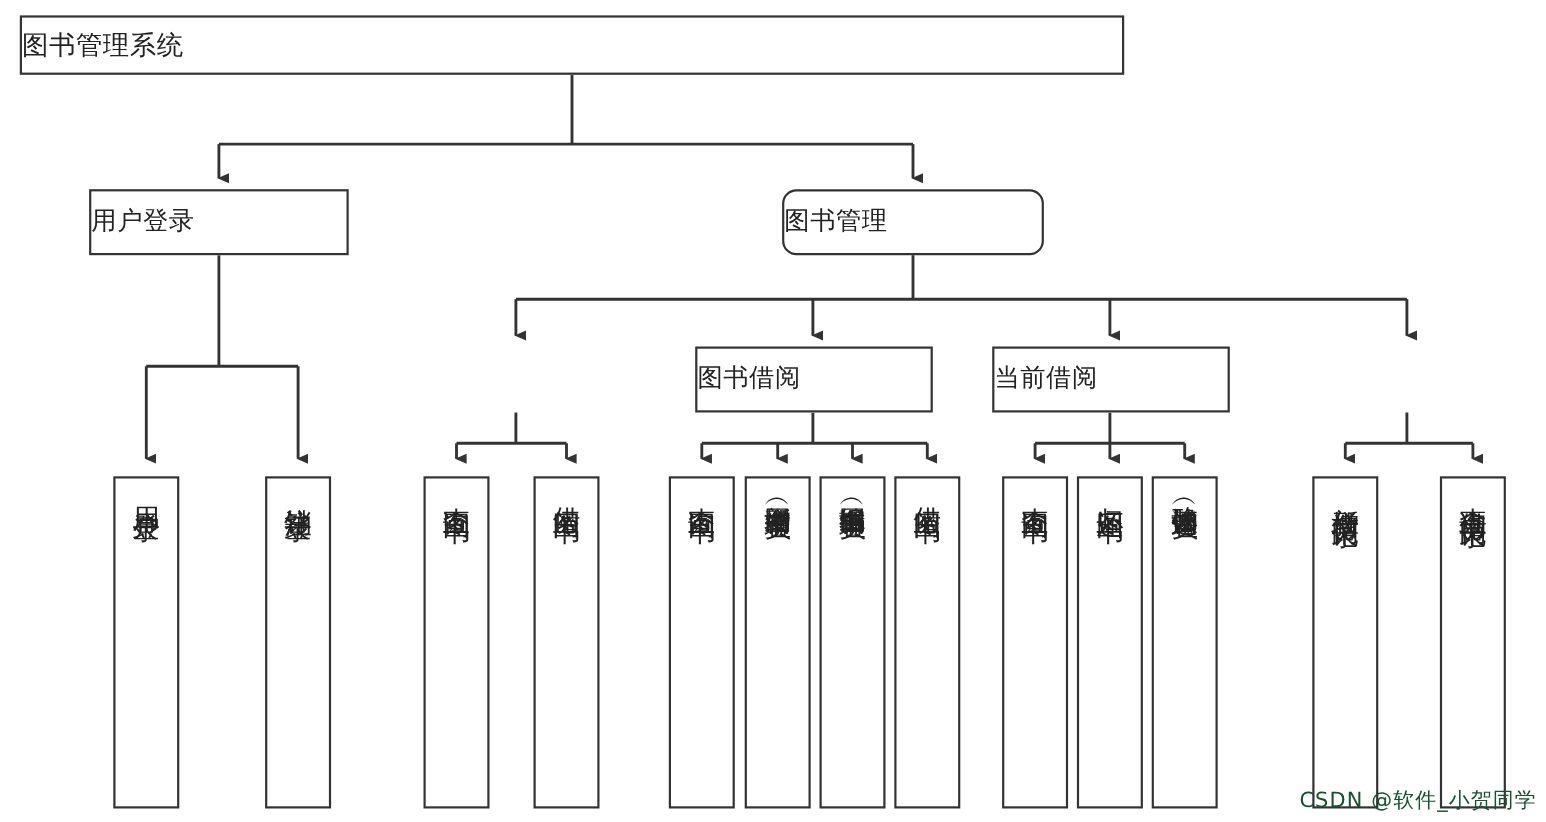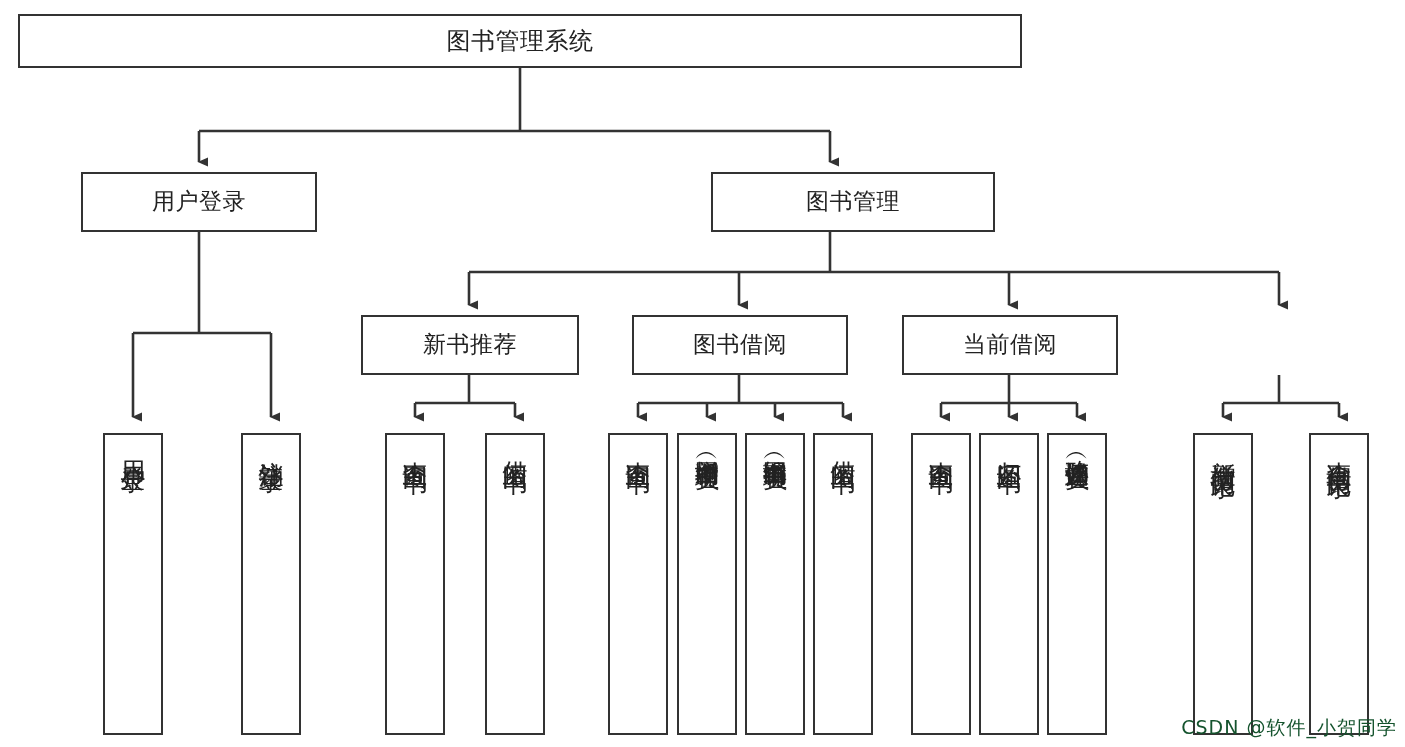--- a/index.html
+++ b/index.html
@@ -26,21 +26,21 @@
     height: 747px;
     pointer-events: none;
   }
   .node {
     position: absolute;
     box-sizing: border-box;
     background: #ffffff;
     border: 2px solid #333333;
     display: flex;
     align-items: center;
-    justify-content: center;
+    justify-content: flex-start;
     z-index: 2;
   }
   .node-label {
     color: #222222;
     line-height: 1.18;
     text-align: center;
     white-space: nowrap;
     letter-spacing: 0.5px;
   }
   
@@ -135,27 +135,24 @@
     </g>
   </svg>
 
   <div class="node horiz root" style="left:18px; top:14px; width:1004px; height:54px;">
     <span class="node-label">图书管理系统</span>
   </div>
 
   <div class="node horiz" style="left:81px; top:172px; width:236px; height:60px;">
     <span class="node-label">用户登录</span>
   </div>
-  <div class="node horiz" style="left:711px; top:172px; width:284px; height:60px;">
+  <div class="node horiz" style="left:711px; top:172px; width:238px; height:60px;border-radius:13px;">
     <span class="node-label">图书管理</span>
   </div>
 
-  <div class="node horiz" style="left:361px; top:315px; width:218px; height:60px;">
-    <span class="node-label">新书推荐</span>
-  </div>
   <div class="node horiz" style="left:632px; top:315px; width:216px; height:60px;">
     <span class="node-label">图书借阅</span>
   </div>
   <div class="node horiz" style="left:902px; top:315px; width:216px; height:60px;">
     <span class="node-label">当前借阅</span>
   </div>
 
   <div class="node vert" style="left:103px; top:433px; width:60px; height:302px;">
     <span class="node-label">用户登录</span>
   </div>

